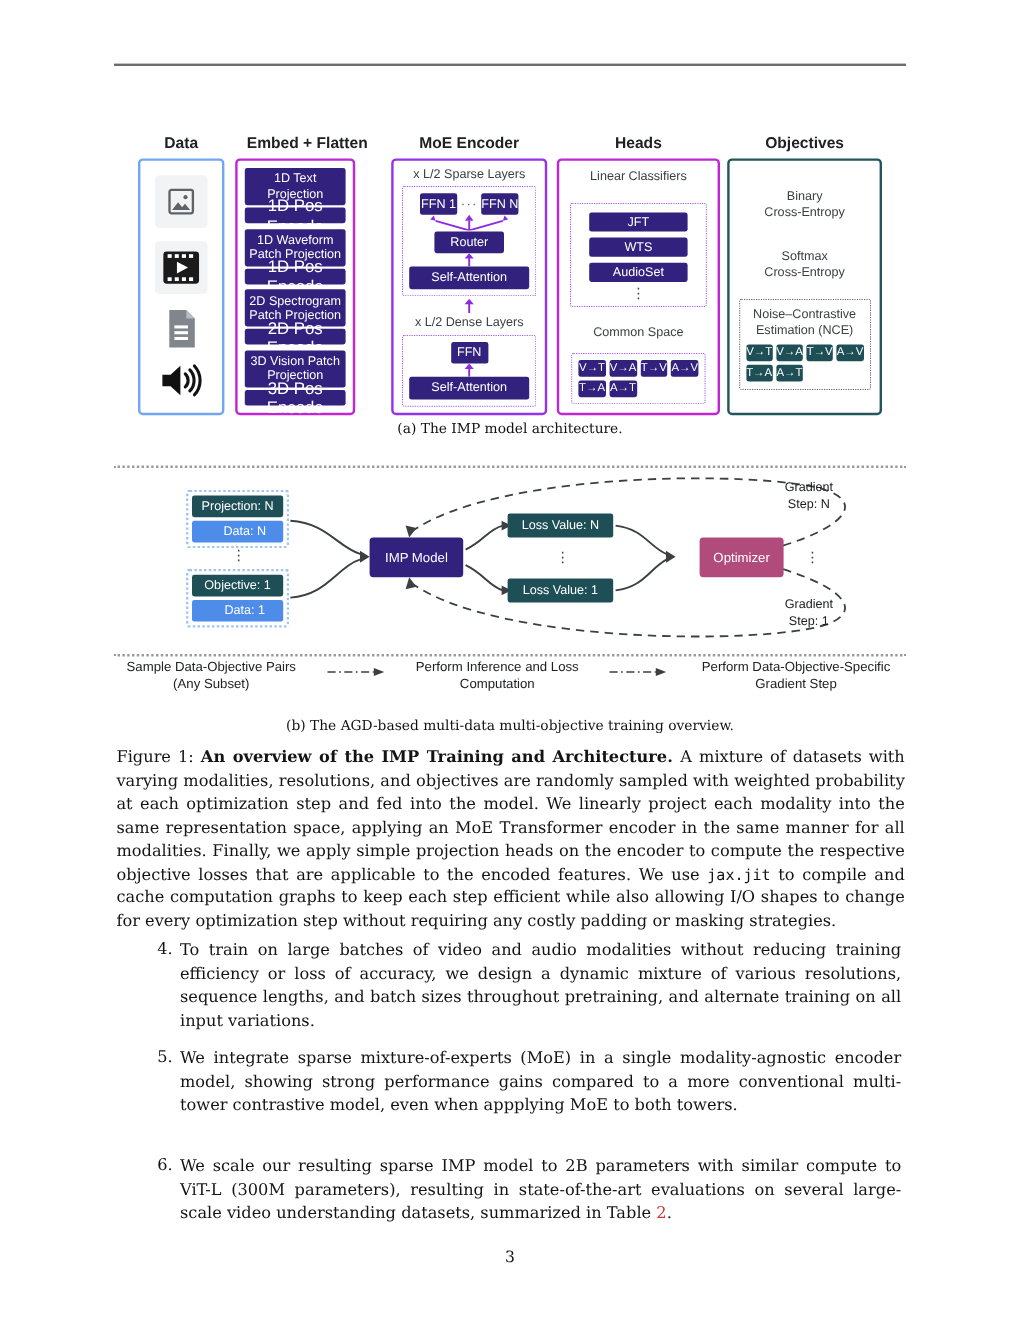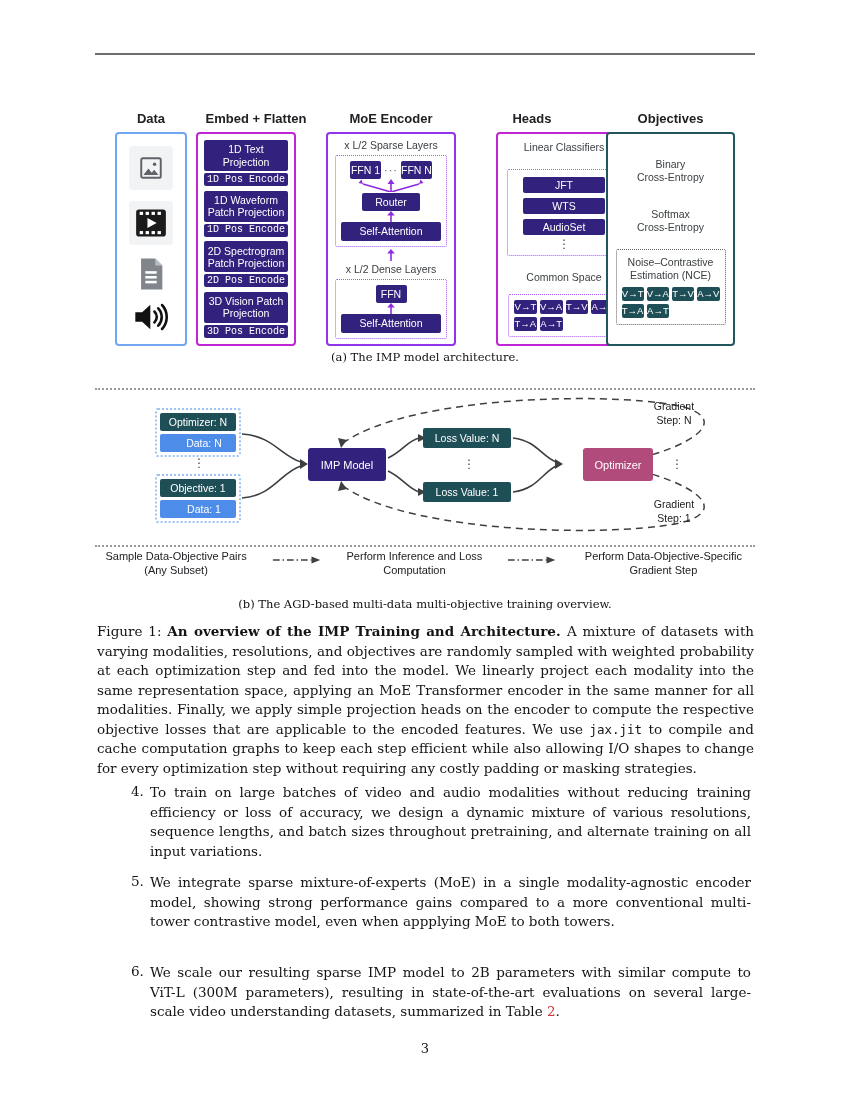--- a/index.html
+++ b/index.html
@@ -16,29 +16,29 @@
              text-align:center;color:#202124;}
   .col-box{position:absolute;top:21px;height:214px;box-sizing:border-box;background:#fff;
            border-radius:4px;display:flex;flex-direction:column;}
   .box-data{left:2px;width:72px;border:2.5px solid var(--blue-border);
             justify-content:space-evenly;align-items:center;}
   .box-embed{left:83px;width:100px;border:2.5px solid var(--magenta-border);
              padding:6px 6px;justify-content:space-between;}
   .box-moe{left:213px;width:130px;border:2.5px solid var(--purple-border);
            padding:5px 5px;align-items:center;justify-content:space-between;}
   .box-heads{left:351px;width:136px;border:2.5px solid var(--magenta-border);
-             padding:7px 7px;align-items:center;justify-content:space-between;margin-left:32px;}
+             padding:7px 7px;align-items:center;justify-content:space-between;}
   .box-obj{left:493px;width:129px;border:2.5px solid var(--teal-border);
            padding:8px 7px;align-items:center;}
   .tile{width:44px;height:44px;background:#f1f3f4;border-radius:4px;
         display:flex;align-items:center;justify-content:center;}
   .ibox{background:var(--indigo-box);color:#fff;border-radius:2px;display:flex;
         align-items:center;justify-content:center;text-align:center;line-height:1.15;}
   .embed-main{min-height:31px;font-size:10.5px;}
-  .embed-pos{height:13px;font-size:10px;margin-top:2px;font-family:Liberation Mono, monospace;}
+  .embed-pos{height:13px;font-size:14px;margin-top:2px;}
   .moe-label,.heads-label,.obj-text{font-size:10.5px;color:#3c4043;text-align:center;line-height:1.25;}
   .dotted-purple{border:1.6px dotted #a855f7;border-radius:2px;display:flex;
                  flex-direction:column;align-items:center;}
   .dotted-dark{border:1.6px dotted #5f6368;border-radius:2px;display:flex;
                flex-direction:column;align-items:center;}
   .sparse-box{width:112px;padding:5px 3px;box-sizing:border-box;}
   .dense-box{width:112px;padding:5px 3px;box-sizing:border-box;}
   .ffn-row{display:flex;flex-direction:row;align-items:center;gap:3px;}
   .ffn-sm{width:31px;height:18px;font-size:10.5px;}
   .hdots{color:#5f6368;font-size:11px;letter-spacing:1px;}
@@ -273,21 +273,21 @@
 
       <path d="M546 70 C 605 54, 628 32, 592 20 C 540 4, 320 4, 248 55" fill="none" stroke="#3c4043" stroke-width="1.5" stroke-dasharray="7 5"></path>
       <path d="M243 50 L 252 52 L 246 60 Z" fill="#3c4043"></path>
       <path d="M553 66 L 544 70 L 553 74 Z" fill="#3c4043"></path>
       <path d="M546 83 C 605 99, 628 121, 592 133 C 540 149, 320 149, 248 98" fill="none" stroke="#3c4043" stroke-width="1.5" stroke-dasharray="7 5"></path>
       <path d="M243 103 L 252 101 L 246 93 Z" fill="#3c4043"></path>
       <path d="M553 79 L 544 83 L 553 87 Z" fill="#3c4043"></path>
     </svg>
 
     <div class="pair-group" style="left:60px;top:20px;">
-      <div class="tealbox">Optimizer: N</div>
+      <div class="tealbox">Projection: N</div>
       <div class="bluebox">Data: N</div>
     </div>
     <div class="figb-vdots" style="left:98px;top:68px;">⋮</div>
     <div class="pair-group" style="left:60px;top:86px;">
       <div class="tealbox">Objective: 1</div>
       <div class="bluebox">Data: 1</div>
     </div>
 
     <div class="impbox">IMP Model</div>
 

